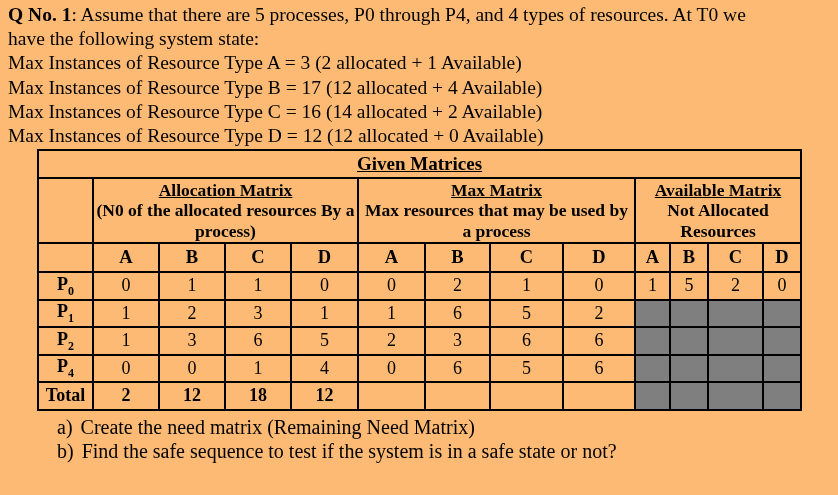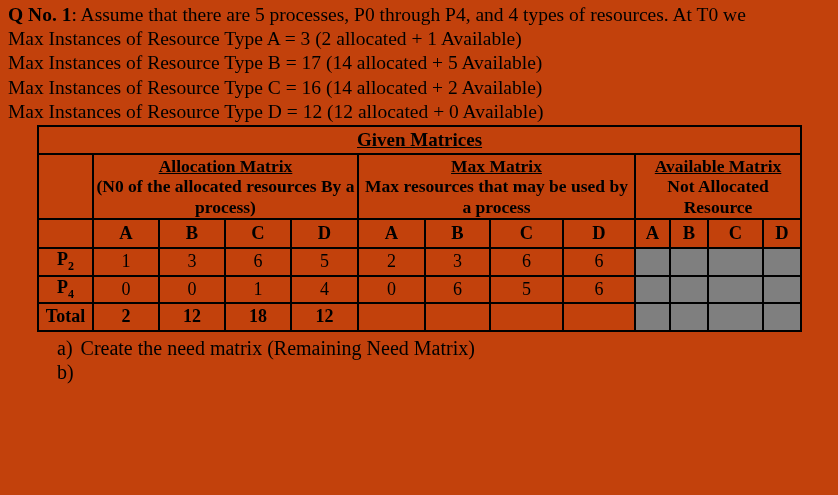--- a/index.html
+++ b/index.html
@@ -1,20 +1,20 @@
 <!DOCTYPE html>
 <html><head>
 <meta charset="utf-8">
 <style>
   html, body { margin: 0; padding: 0; background: #ffffff; }
   .page {
     position: relative;
     width: 838px;
     height: 495px;
-    background: #c2410c;
+    background: #fdba74;
     color: #000000;
     font-family: "Liberation Serif", serif;
     overflow: hidden;
   }
   
   .question {
     padding: 3px 4px 0 8px;
     font-size: 19.5px;
     line-height: 24.2px;
     white-space: nowrap;
@@ -56,22 +56,23 @@
   .task .marker { margin-right: 8px; }
   .task b { font-weight: normal; }
 </style>
 </head>
 <body>
 
 <div class="page">
 
   <div class="question">
     <div class="qline"><b>Q No. 1</b><span>: Assume that there are 5 processes, P0 through P4, and 4 types of resources. At T0 we</span></div>
+    <div class="qline">have the following system state:</div>
     <div class="qline">Max Instances of Resource Type A = 3 (2 allocated + 1 Available)</div>
-    <div class="qline">Max Instances of Resource Type B = 17 (14 allocated + 5 Available)</div>
+    <div class="qline">Max Instances of Resource Type B = 17 (12 allocated + 4 Available)</div>
     <div class="qline">Max Instances of Resource Type C = 16 (14 allocated + 2 Available)</div>
     <div class="qline">Max Instances of Resource Type D = 12 (12 allocated + 0 Available)</div>
   </div>
 
   <table class="matrices">
     <colgroup>
       <col style="width:55px">
         <col style="width:66px">
         <col style="width:66px">
         <col style="width:66px">
@@ -97,41 +98,71 @@
           <div>process)</div>
         </td>
         <td colspan="4">
           <div class="u">Max Matrix</div>
           <div>Max resources that may be used by</div>
           <div>a process</div>
         </td>
         <td colspan="4">
           <div class="u">Available Matrix</div>
           <div>Not Allocated</div>
-          <div>Resource</div>
+          <div>Resources</div>
         </td>
       </tr>
       <tr class="headrow">
         <td></td>
         <td>A</td>
         <td>B</td>
         <td>C</td>
         <td>D</td>
         <td>A</td>
         <td>B</td>
         <td>C</td>
         <td>D</td>
         <td>A</td>
         <td>B</td>
         <td>C</td>
         <td>D</td>
       </tr>
     </tbody>
     <tbody class="mrows">
         <tr>
+          <td class="rowlabel">P<sub>0</sub></td>
+          <td>0</td>
+          <td>1</td>
+          <td>1</td>
+          <td>0</td>
+          <td>0</td>
+          <td>2</td>
+          <td>1</td>
+          <td>0</td>
+          <td>1</td>
+          <td>5</td>
+          <td>2</td>
+          <td>0</td>
+        </tr>
+        <tr>
+          <td class="rowlabel">P<sub>1</sub></td>
+          <td>1</td>
+          <td>2</td>
+          <td>3</td>
+          <td>1</td>
+          <td>1</td>
+          <td>6</td>
+          <td>5</td>
+          <td>2</td>
+          <td class="shaded"></td>
+          <td class="shaded"></td>
+          <td class="shaded"></td>
+          <td class="shaded"></td>
+        </tr>
+        <tr>
           <td class="rowlabel">P<sub>2</sub></td>
           <td>1</td>
           <td>3</td>
           <td>6</td>
           <td>5</td>
           <td>2</td>
           <td>3</td>
           <td>6</td>
           <td>6</td>
           <td class="shaded"></td>
@@ -172,16 +203,17 @@
       </tbody>
   </table>
 
   <div class="tasks">
     <div class="task">
       <span class="marker">a)</span>
       <span><span>Create the need matrix (</span><b>Remaining Need Matrix</b><span>)</span></span>
     </div>
     <div class="task">
       <span class="marker">b)</span>
+      <span><span>Find the </span><b>safe sequence</b><span> to test if the system is in a </span><b>safe state</b><span> or not?</span></span>
     </div>
   </div>
 
 </div>
 
 </body></html>

